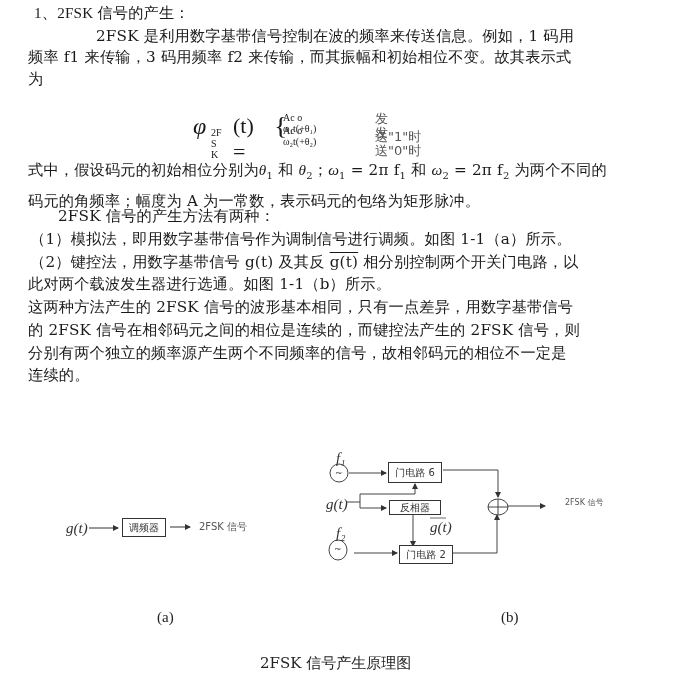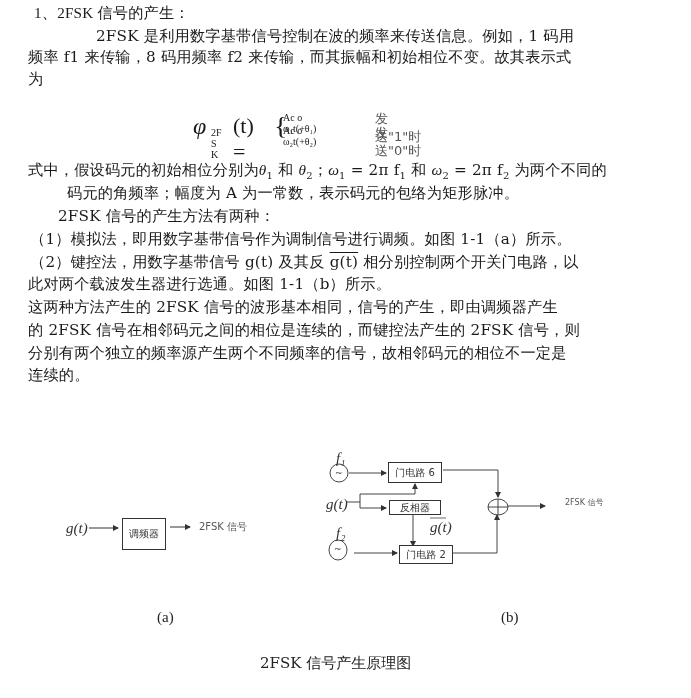--- a/index.html
+++ b/index.html
@@ -39,47 +39,47 @@
     .caption-sub { position: absolute; font-size: 15px; font-family: "Liberation Serif", serif; color: #222; }
     .caption { position: absolute; left: 260px; top: 654px; font-size: 15px; color: #222; }
     svg { position: absolute; left: 0; top: 0; }
   </style>
 </head>
 <body>
 
 <div class="line heading">1、2FSK 信号的产生：</div>
 
 <div class="line indent2" style="top:25px;text-align:right;">2FSK 是利用数字基带信号控制在波的频率来传送信息。例如，1 码用</div>
-<div class="line" style="top:46px;">频率 f1 来传输，8 码用频率 f2 来传输，而其振幅和初始相位不变。故其表示式</div>
+<div class="line" style="top:46px;">频率 f1 来传输，3 码用频率 f2 来传输，而其振幅和初始相位不变。故其表示式</div>
 <div class="line" style="top:68px;">为</div>
 
 <div class="formula">
   <span class="phi">φ</span>
   <span class="phisub">2F S K</span>
   <span class="targ">(t) =</span>
   <span class="brace">{</span>
   <span class="case case1">Ac o ω₁t(+θ₁)</span>
   <span class="case case2">Ac o ω₂t(+θ₂)</span>
   <span class="cond cond1">发送"1"时</span>
   <span class="cond cond2">发送"0"时</span>
 </div>
 
 <div class="line" style="top:159px;">
   <span>式中，假设码元的初始相位分别为</span><span class="math">θ</span><sub>1</sub><span> 和 </span><span class="math">θ</span><sub>2</sub><span>；</span><span class="math">ω</span><sub>1</sub><span> = 2π f</span><sub>1</sub><span> 和 </span><span class="math">ω</span><sub>2</sub><span> = 2π f</span><sub>2</sub><span> 为两个不同的</span>
 </div>
-<div class="line" style="top:182px;margin-left:39px;">码元的角频率；幅度为 A 为一常数，表示码元的包络为矩形脉冲。</div>
+<div class="line" style="top:190px;">码元的角频率；幅度为 A 为一常数，表示码元的包络为矩形脉冲。</div>
 
 <div class="line indent1" style="top:205px;">2FSK 信号的产生方法有两种：</div>
 <div class="line" style="top:228px; left:30px;">（1）模拟法，即用数字基带信号作为调制信号进行调频。如图 1-1（a）所示。</div>
 <div class="line" style="top:251px; left:30px;">
   <span>（2）键控法，用数字基带信号 g(t) 及其反 </span><span class="overline">g(t)</span><span> 相分别控制两个开关门电路，以</span>
 </div>
 <div class="line" style="top:273px;">此对两个载波发生器进行选通。如图 1-1（b）所示。</div>
 
-<div class="line" style="top:296px;">这两种方法产生的 2FSK 信号的波形基本相同，信号的产生，即由调频器产生</div>
+<div class="line" style="top:296px;">这两种方法产生的 2FSK 信号的波形基本相同，只有一点差异，用数字基带信号</div>
 <div class="line" style="top:319px;">的 2FSK 信号在相邻码元之间的相位是连续的，而键控法产生的 2FSK 信号，则</div>
 <div class="line" style="top:342px;">分别有两个独立的频率源产生两个不同频率的信号，故相邻码元的相位不一定是</div>
 <div class="line" style="top:364px;">连续的。</div>
 
 <svg width="691" height="698">
   <defs>
     <marker id="ah" markerWidth="6" markerHeight="6" refX="5" refY="3" orient="auto">
       <path d="M0,0 L6,3 L0,6 z" fill="#333"></path>
     </marker>
   </defs>
@@ -113,21 +113,21 @@
   <ellipse cx="498" cy="507" rx="10" ry="8" fill="none" stroke="#444" stroke-width="1"></ellipse>
   <line x1="488" y1="507" x2="508" y2="507" stroke="#444" stroke-width="1"></line>
   <line x1="498" y1="499" x2="498" y2="515" stroke="#444" stroke-width="1"></line>
 
   <line x1="508" y1="506" x2="545" y2="506" stroke="#444" stroke-width="1" marker-end="url(#ah)"></line>
 
   <line x1="430" y1="518" x2="446" y2="518" stroke="#444" stroke-width="0.8"></line>
 </svg>
 
 <span class="diag-italic" style="left:66px; top:520px;">g(t)</span>
-<div class="box" style="left:122px; top:518px; width:44px; height:32px;">调频器</div>
+<div class="box" style="left:122px; top:518px; width:44px; height:19px;">调频器</div>
 <span class="diag-text" style="left:199px; top:520px; color:#555;">2FSK 信号</span>
 
 <span class="diag-italic" style="left:336px; top:450px;">f₁</span>
 <span class="diag-text" style="left:335px; top:468px; font-size:9px;">~</span>
 <div class="box" style="left:388px; top:462px; width:54px; height:21px;">门电路 6</div>
 <span class="diag-italic" style="left:326px; top:496px;">g(t)</span>
 <div class="box" style="left:389px; top:500px; width:52px; height:15px;">反相器</div>
 <span class="diag-italic" style="left:430px; top:519px;">g(t)</span>
 <span class="diag-italic" style="left:336px; top:525px;text-align:right;">f₂</span>
 <span class="diag-text" style="left:334px; top:544px; font-size:9px;">~</span>

